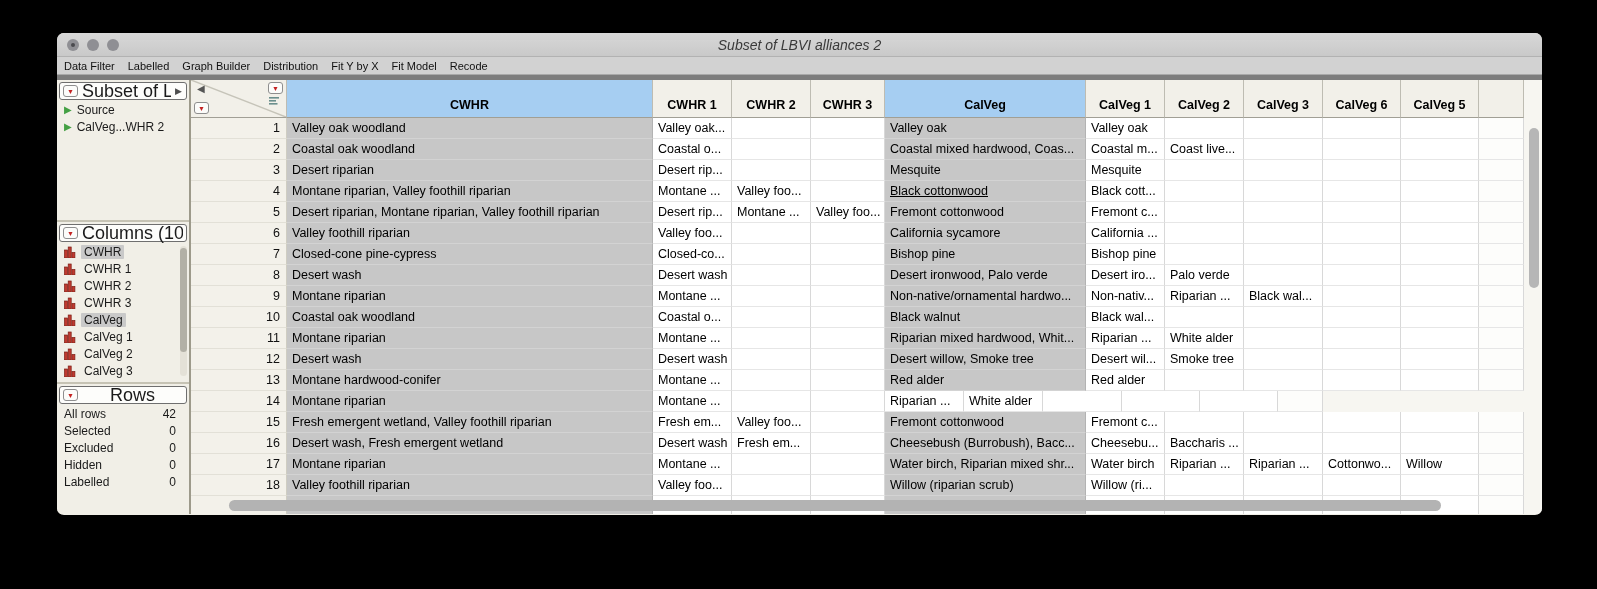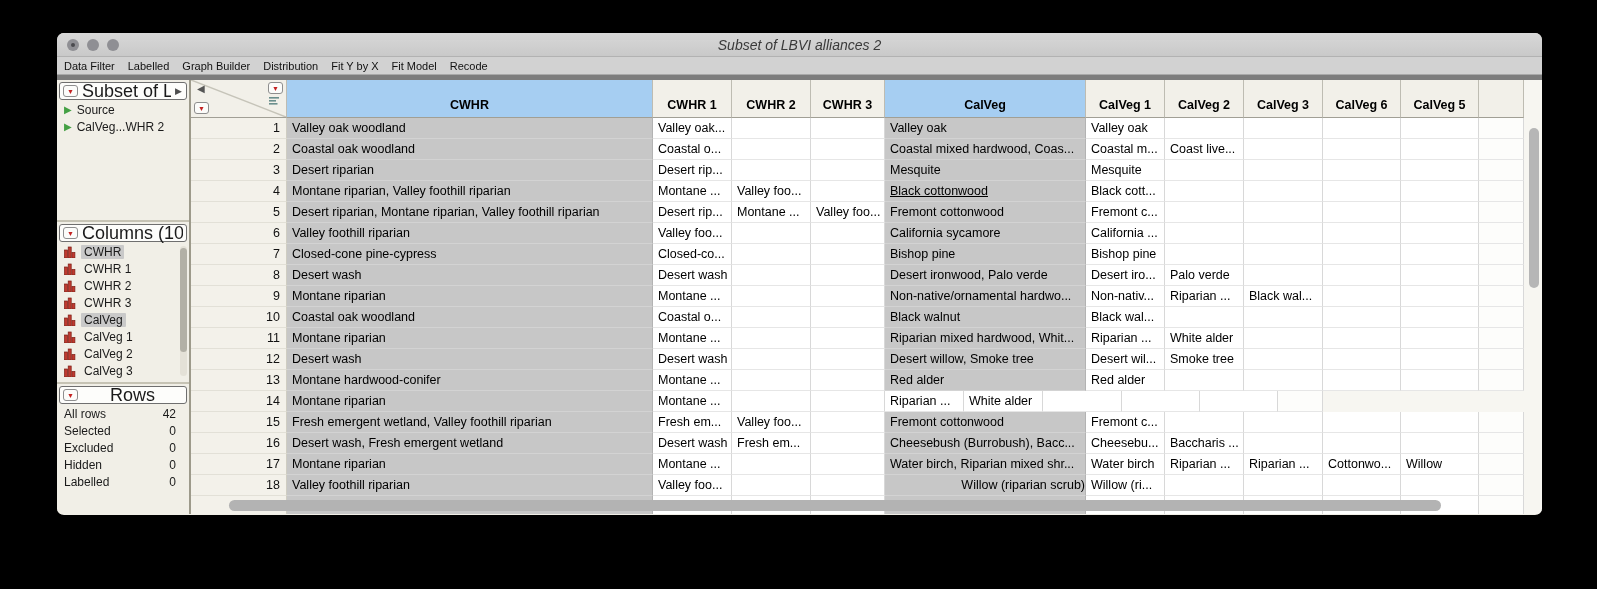--- a/index.html
+++ b/index.html
@@ -498,21 +498,21 @@
             <div class="cell" style="width: 78px; min-width: 78px;">Cottonwo...</div>
             <div class="cell" style="width: 78px; min-width: 78px;">Willow</div>
             <div class="cell filler" style="width: 45px; min-width: 45px;"></div>
           </div>
           <div class="body-row">
             <div class="numcell">18</div>
             <div class="cell gray" style="width: 366px; min-width: 366px;">Valley foothill riparian</div>
             <div class="cell" style="width: 79px; min-width: 79px;">Valley foo...</div>
             <div class="cell" style="width: 79px; min-width: 79px;"></div>
             <div class="cell" style="width: 74px; min-width: 74px;"></div>
-            <div class="cell gray" style="width: 201px; min-width: 201px; text-align: right;">Willow (riparian scrub)</div>
+            <div class="cell gray" style="width: 201px; min-width: 201px;">Willow (riparian scrub)</div>
             <div class="cell" style="width: 79px; min-width: 79px;">Willow (ri...</div>
             <div class="cell" style="width: 79px; min-width: 79px;"></div>
             <div class="cell" style="width: 79px; min-width: 79px;"></div>
             <div class="cell" style="width: 78px; min-width: 78px;"></div>
             <div class="cell" style="width: 78px; min-width: 78px;"></div>
             <div class="cell filler" style="width: 45px; min-width: 45px;"></div>
           </div>
           <div class="body-row">
             <div class="numcell">19</div>
             <div class="cell gray" style="width: 366px; min-width: 366px;"></div>

